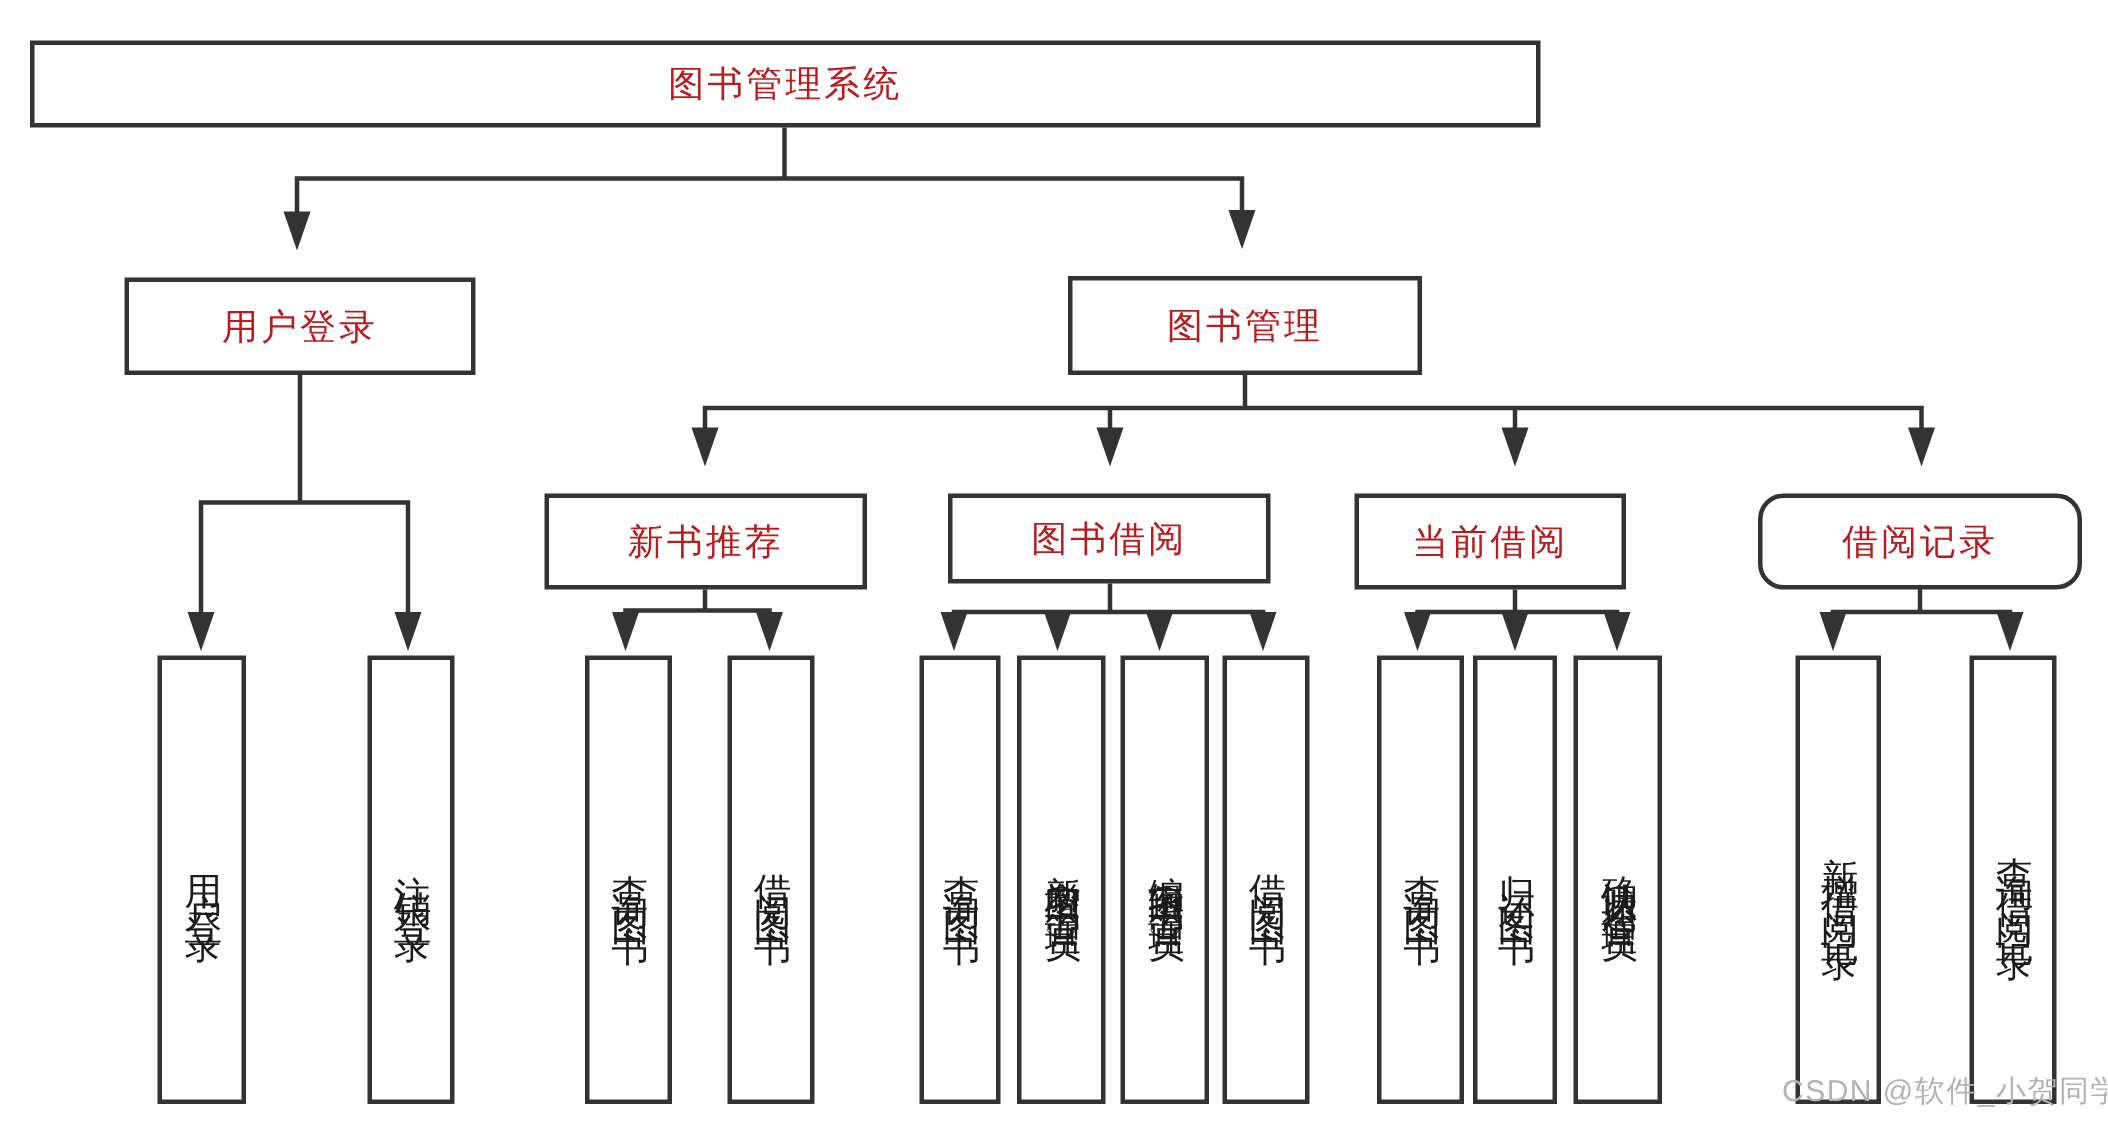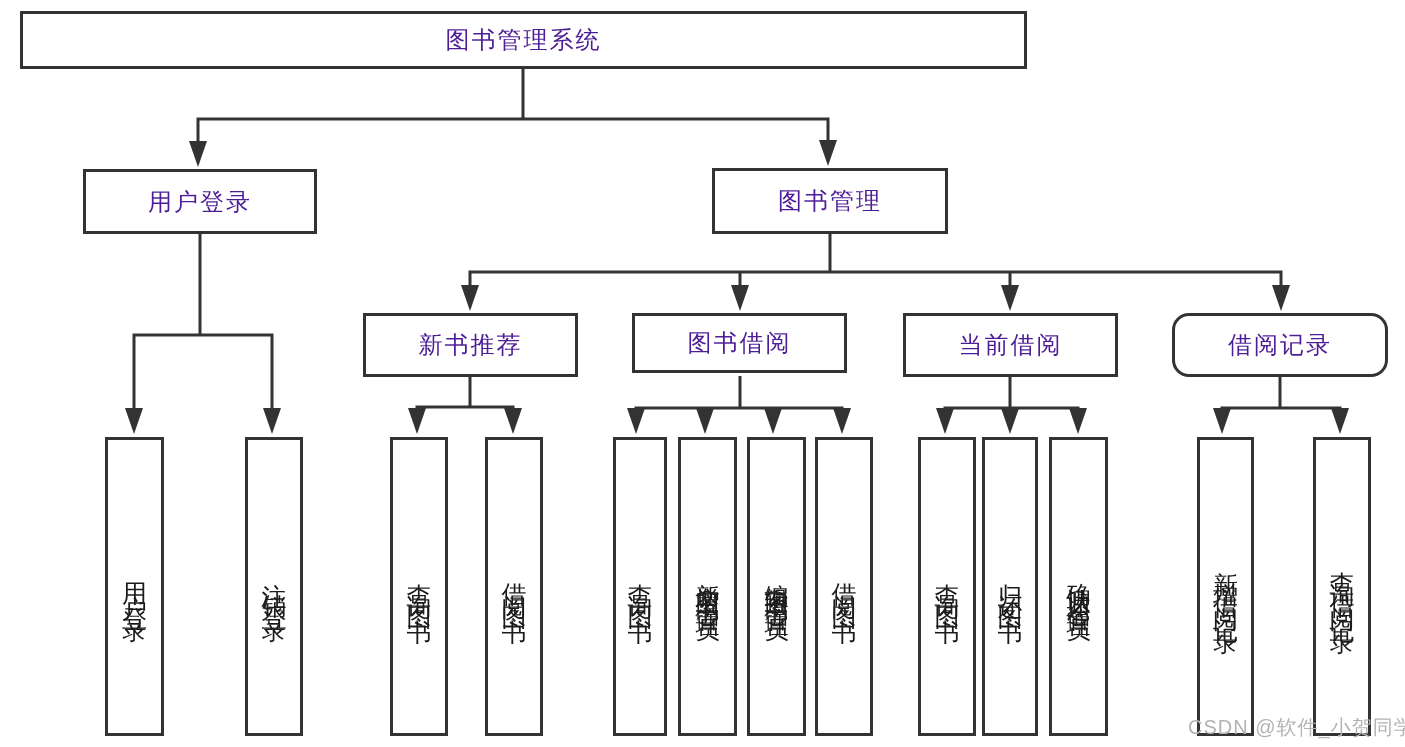--- a/index.html
+++ b/index.html
@@ -17,24 +17,25 @@
     width: 1405px; height: 747px;
   }
   .box {
     position: absolute;
     box-sizing: border-box;
     border: 3px solid #333333;
     background: #ffffff;
     display: flex;
     align-items: center;
     justify-content: center;
-    color: #4c1d95;
+    color: #b91c1c;
     font-size: 24px;
     letter-spacing: 2px;
     white-space: nowrap;
+    margin-top: 16px;
   }
   .leaf {
     position: absolute;
     box-sizing: border-box;
     border: 3px solid #333333;
     background: #ffffff;
     display: flex;
     color: #1b1b1b;
   }
   .leaf span {
@@ -116,21 +117,21 @@
     </g>
   </svg>
 
   <div class="box" style="left:20px; top:11px; width:1007px; height:58px;">图书管理系统</div>
 
   <div class="box" style="left:83px; top:169px; width:234px; height:65px;">用户登录</div>
   <div class="box" style="left:712px; top:168px; width:236px; height:66px;">图书管理</div>
 
   <div class="box" style="left:363px; top:313px; width:215px; height:64px;text-align:center;">新书推荐</div>
   <div class="box" style="left:632px; top:313px; width:215px; height:60px;">图书借阅</div>
-  <div class="box" style="left:903px; top:313px; width:215px; height:64px;">当前借阅</div>
+  <div class="box" style="left:903px; top:313px; width:181px; height:64px;">当前借阅</div>
   <div class="box" style="left:1172px; top:313px; width:216px; height:64px;border-radius:17px;">借阅记录</div>
 
   <div class="leaf" style="left:105px; top:437px; width:59px; height:299px;">
     <span>用户登录</span>
   </div>
   <div class="leaf" style="left:245px; top:437px; width:58px; height:299px;">
     <span>注销登录</span>
   </div>
 
   <div class="leaf" style="left:390px; top:437px; width:58px; height:299px;">

